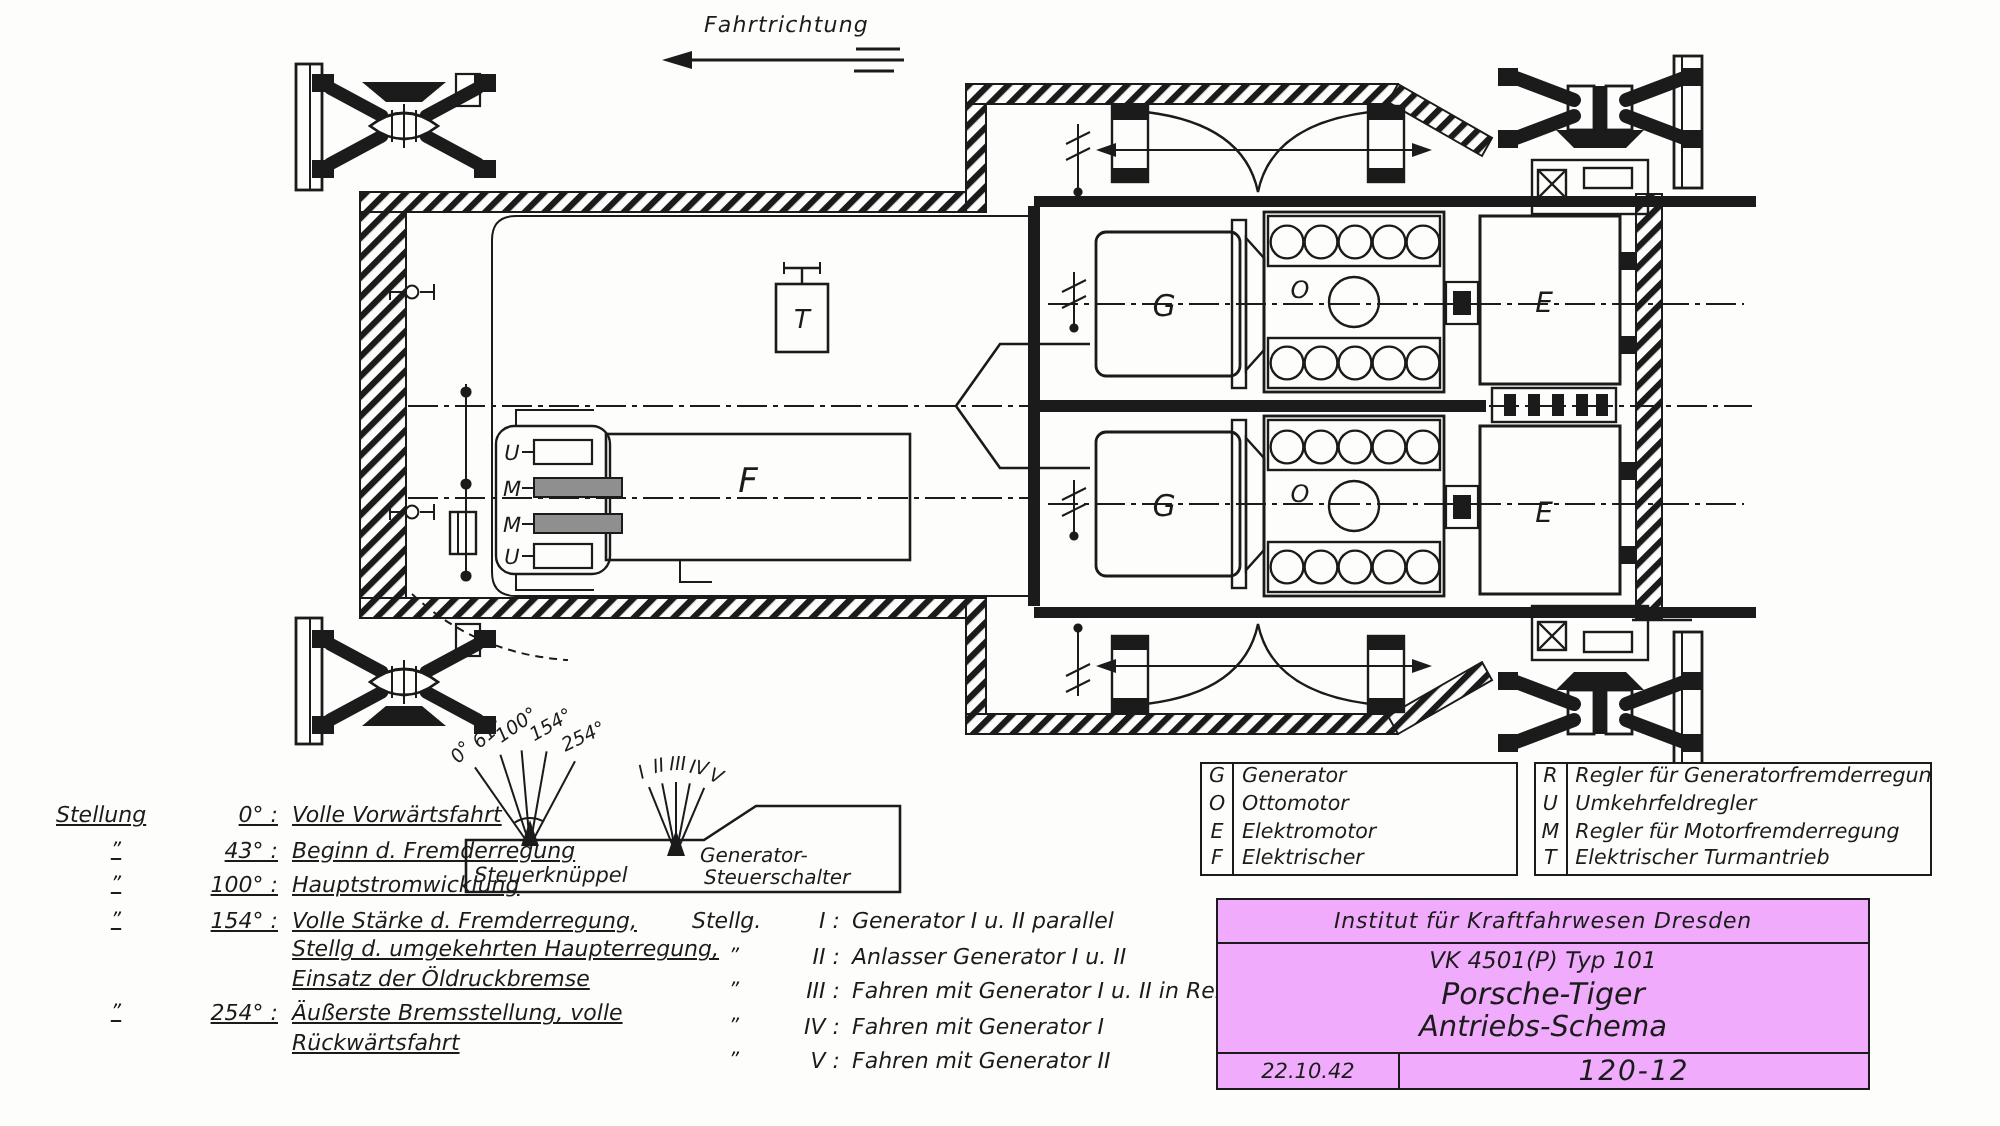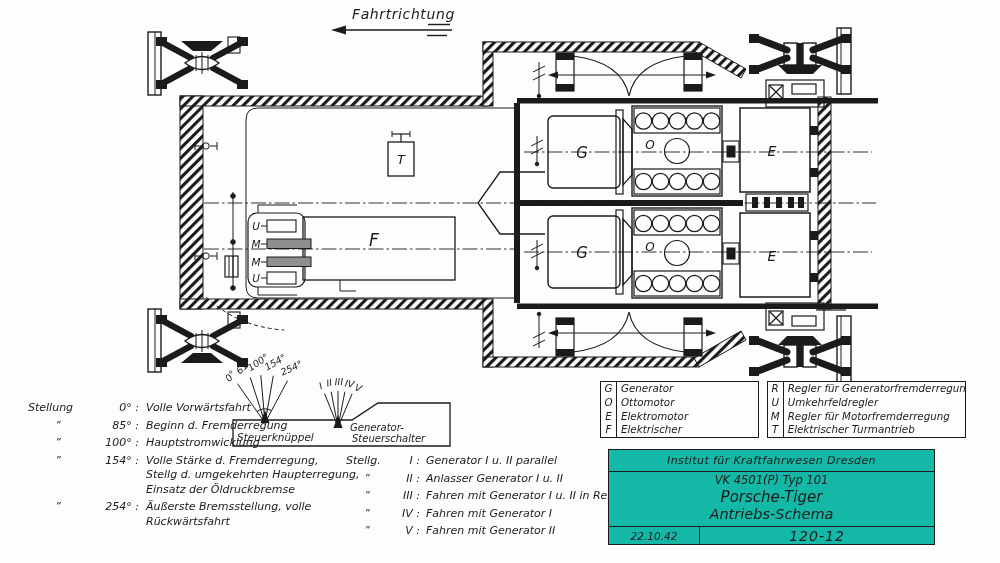--- a/index.html
+++ b/index.html
@@ -3,24 +3,24 @@
 <meta charset="utf-8">
 <style>
   html,body{margin:0;padding:0;background:#ffffff;}
   .canvas{position:relative;width:1000px;height:563px;background:#fdfdfb;overflow:hidden;
           font-family:"DejaVu Sans",sans-serif;color:#1b1b1b;}
   .art{position:absolute;left:0;top:0;}
   .it{font-style:italic;}
   .abs{position:absolute;}
 
   
-  .direction-label{left:352px;top:6px;font-size:14px;letter-spacing:.6px;}
+  .direction-label{left:352px;top:6px;font-size:11px;letter-spacing:.6px;}
 
   
-  .stick-legend{left:28px;top:398px;width:334px;font-size:11px;}
+  .stick-legend{left:28px;top:398px;width:334px;font-size:11px;text-decoration:underline;}
   .sl-row{display:grid;grid-template-columns:60px 44px auto;column-gap:7px;margin-top:3px;line-height:14.5px;}
   .sl-lead{text-align:left;}
   .sl-ditto{text-align:center;font-size:10px;}
   .sl-deg{text-align:right;white-space:nowrap;}
   .sl-line{display:block;}
 
   
   .switch-legend{left:346px;top:452px;width:280px;font-size:11px;}
   .sw-row{display:grid;grid-template-columns:42px 26px auto;column-gap:6px;line-height:17.5px;}
   .sw-ditto{text-align:center;font-size:10px;}
@@ -29,21 +29,21 @@
   
   .component-tables{left:600px;top:381px;width:366px;display:flex;gap:8px;}
   .ctable{border:1.4px solid #1b1b1b;background:#fdfdfb;}
   .ctable.left{width:158px;}
   .ctable.right{width:199px;}
   .crow{display:grid;grid-template-columns:16px 1fr;font-size:10.3px;line-height:13.8px;}
   .ckey{border-right:1.2px solid #1b1b1b;text-align:center;}
   .clabel{padding-left:4px;white-space:nowrap;overflow:hidden;}
 
   
-  .title-block{left:608px;top:449px;width:325px;border:1.5px solid #1b1b1b;background:#14b8a6;font-style:italic;}
+  .title-block{left:608px;top:449px;width:325px;border:1.5px solid #1b1b1b;background:#f0abfc;font-style:italic;}
   .tb-r1{height:21px;display:flex;align-items:center;justify-content:center;
          font-size:11px;border-bottom:1.3px solid #1b1b1b;letter-spacing:.4px;}
   .tb-r2{height:53px;text-align:center;border-bottom:1.3px solid #1b1b1b;padding-top:1px;}
   .tb-type{font-size:11.5px;line-height:15px;}
   .tb-name{font-size:15px;line-height:18px;}
   .tb-title{font-size:14.5px;line-height:17px;}
   .tb-r3{height:17px;display:flex;}
   .tb-date{width:90px;display:flex;align-items:center;justify-content:center;
            font-size:10.5px;border-right:1.3px solid #1b1b1b;}
   .tb-num{flex:1;display:flex;align-items:center;justify-content:center;
@@ -410,21 +410,21 @@
   <div class="abs stick-legend it">
     <div class="sl-row">
       <span class="sl-lead">Stellung</span>
       <span class="sl-deg">0° :</span>
       <span>
           <span class="sl-line">Volle Vorwärtsfahrt</span>
         </span>
     </div>
     <div class="sl-row">
       <span class="sl-ditto">”</span>
-      <span class="sl-deg">85° :</span>
+      <span class="sl-deg">43° :</span>
       <span>
           <span class="sl-line">Beginn d. Fremderregung</span>
         </span>
     </div>
     <div class="sl-row">
       <span class="sl-ditto">”</span>
       <span class="sl-deg">100° :</span>
       <span>
         <span class="sl-line">Hauptstromwicklung</span>
       </span>

